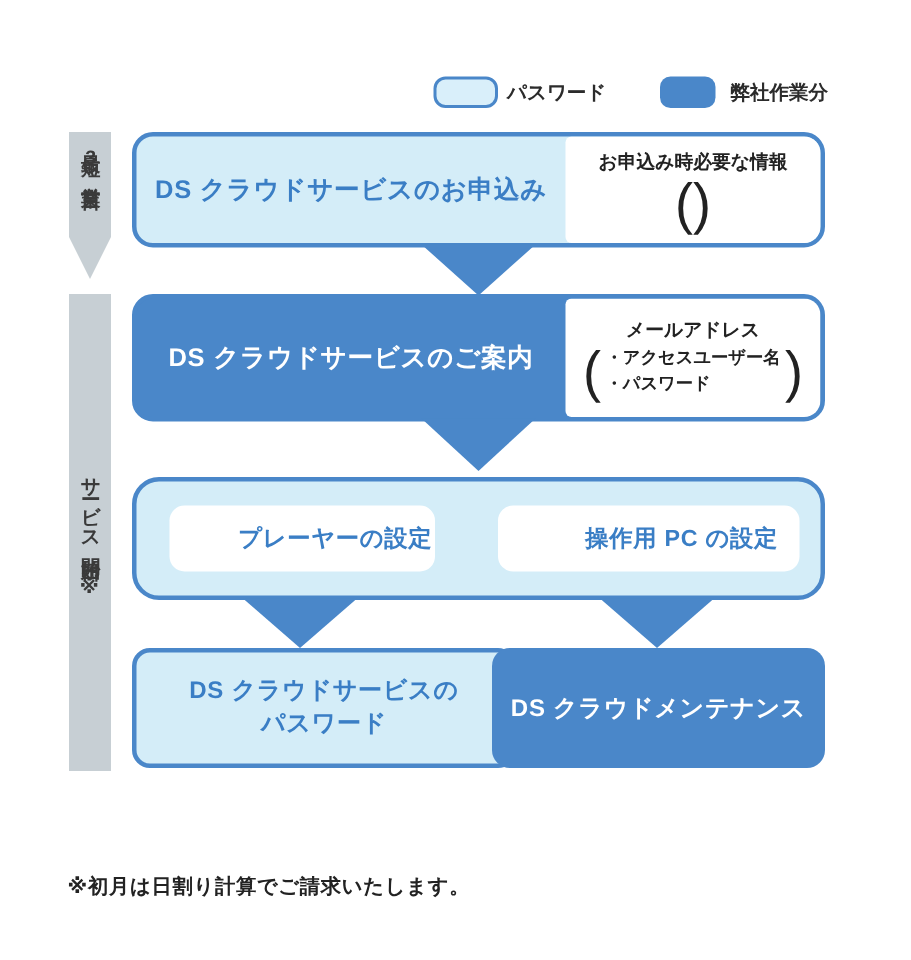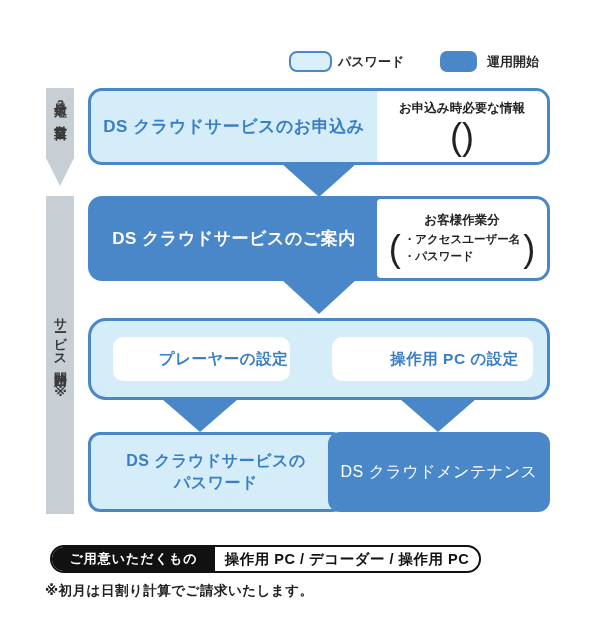--- a/index.html
+++ b/index.html
@@ -77,21 +77,21 @@
   .box-step4a {
     position: absolute; left: 88px; top: 432px; width: 256px; height: 80px;
     background: #d4edf8; border: 3px solid #4a87c9; border-radius: 12px;
     display: flex; align-items: center; justify-content: center;
     text-align: center; font-size: 16px; font-weight: 700; color: #3a7ec5; line-height: 1.35; letter-spacing: 0.5px;
   }
   .box-step4b {
     position: absolute; left: 328px; top: 432px; width: 222px; height: 80px;
     background: #4a87c9; border-radius: 12px;
     display: flex; align-items: center; justify-content: center;
-    font-size: 16px; font-weight: 400; color: #ffffff; letter-spacing: 0.5px;
+    font-size: 16px; font-weight: 700; color: #ffffff; letter-spacing: 0.5px;
   }
   
   .prepare-pill {
     position: absolute; left: 50px; top: 545px; width: 431px; height: 28px;
     border: 2.5px solid #111111; border-radius: 15px; background: #ffffff;
     display: flex; overflow: hidden;
   }
   .prepare-label-seg {
     width: 163px; background: #111111; color: #ffffff;
     display: flex; align-items: center; justify-content: center;
@@ -107,21 +107,21 @@
   }
 </style>
 </head>
 <body>
 
 <div class="canvas">
 
   <div class="legend-swatch customer"></div>
   <div class="legend-label customer">パスワード</div>
   <div class="legend-swatch company"></div>
-  <div class="legend-label company">運用開始</div>
+  <div class="legend-label company">弊社作業分</div>
 
   <div class="tl-bar phase1">
     <span class="vtext">最短3営業日</span>
   </div>
   <div class="tl-bar phase2">
     <span class="vtext">サービス開始日 ※</span>
   </div>
 
   <div class="flow-box box-step1">
     <div class="box-title-area">
@@ -136,21 +136,21 @@
     </div>
   </div>
 
   <div class="arrow-down arrow-1"></div>
 
   <div class="flow-box box-step2">
     <div class="box-title-area">
       <span class="box-title">DS クラウドサービスのご案内</span>
     </div>
     <div class="info-panel">
-      <div class="info-title">お客様作業分</div>
+      <div class="info-title">メールアドレス</div>
       <div class="info-paren-row">
         <span class="paren">(</span>
         <div class="info-items">
           <div class="info-item">・アクセスユーザー名</div>
           <div class="info-item">・パスワード</div>
         </div>
         <span class="paren">)</span>
       </div>
     </div>
   </div>
@@ -167,20 +167,16 @@
   <div class="box-step4a">
     <div>
       <div>DS クラウドサービスの</div>
       <div>パスワード</div>
     </div>
   </div>
   <div class="box-step4b">
     <span>DS クラウドメンテナンス</span>
   </div>
 
-  <div class="prepare-pill">
-    <div class="prepare-label-seg">ご用意いただくもの</div>
-    <div class="prepare-items-seg">操作用 PC / デコーダー / 操作用 PC</div>
-  </div>
 
   <div class="footnote">※初月は日割り計算でご請求いたします。</div>
 
 </div>
 
 </body></html>

